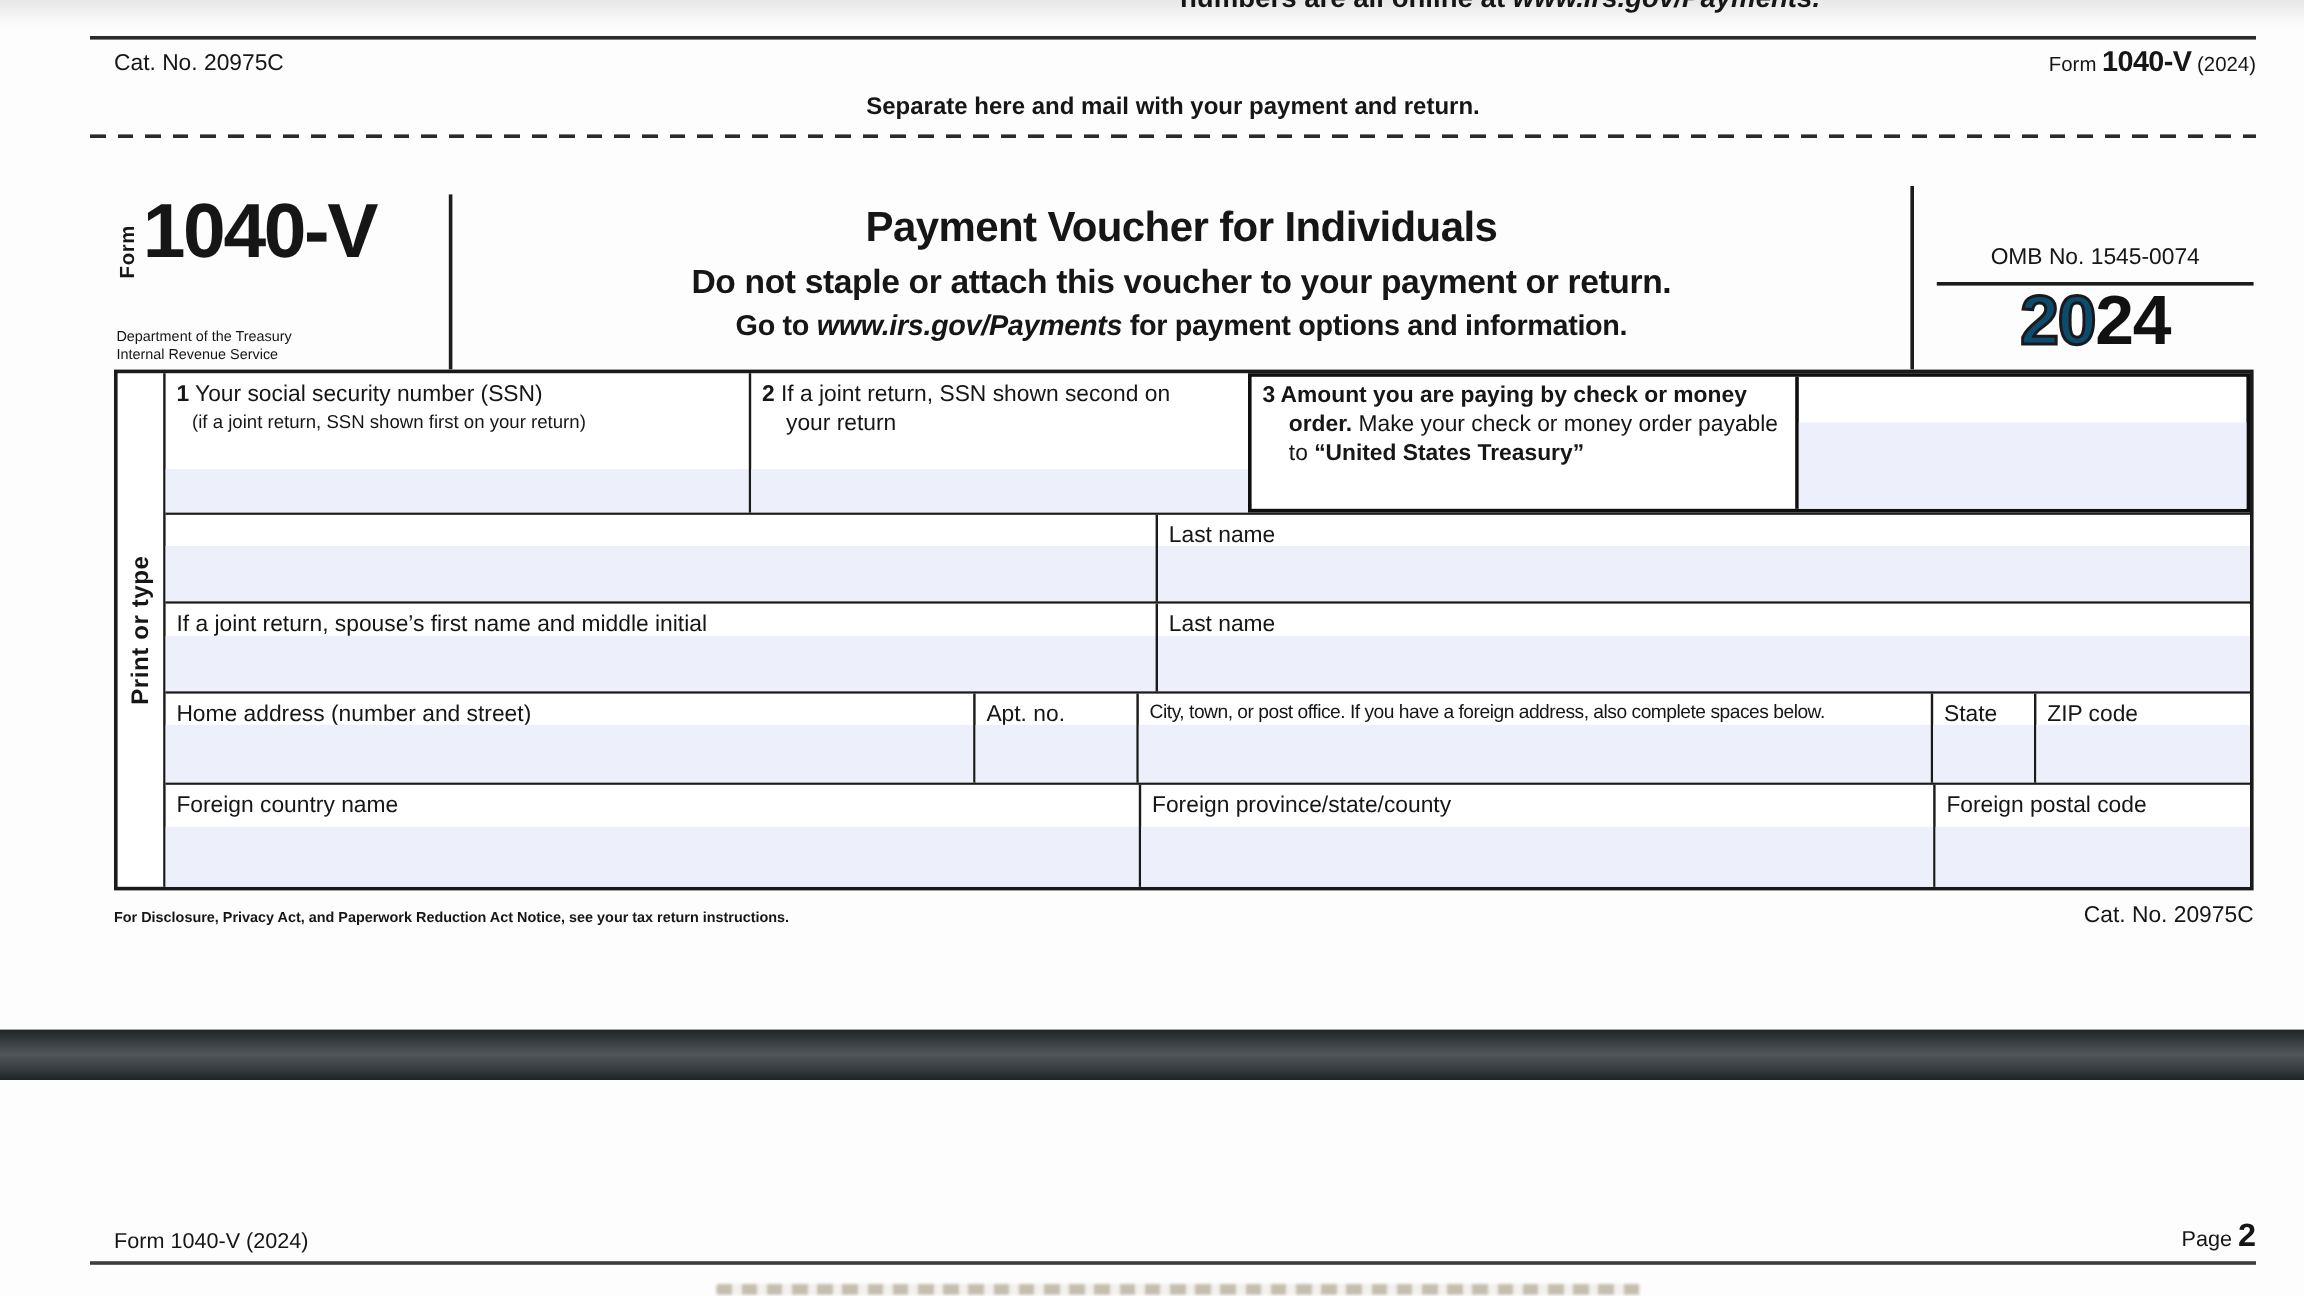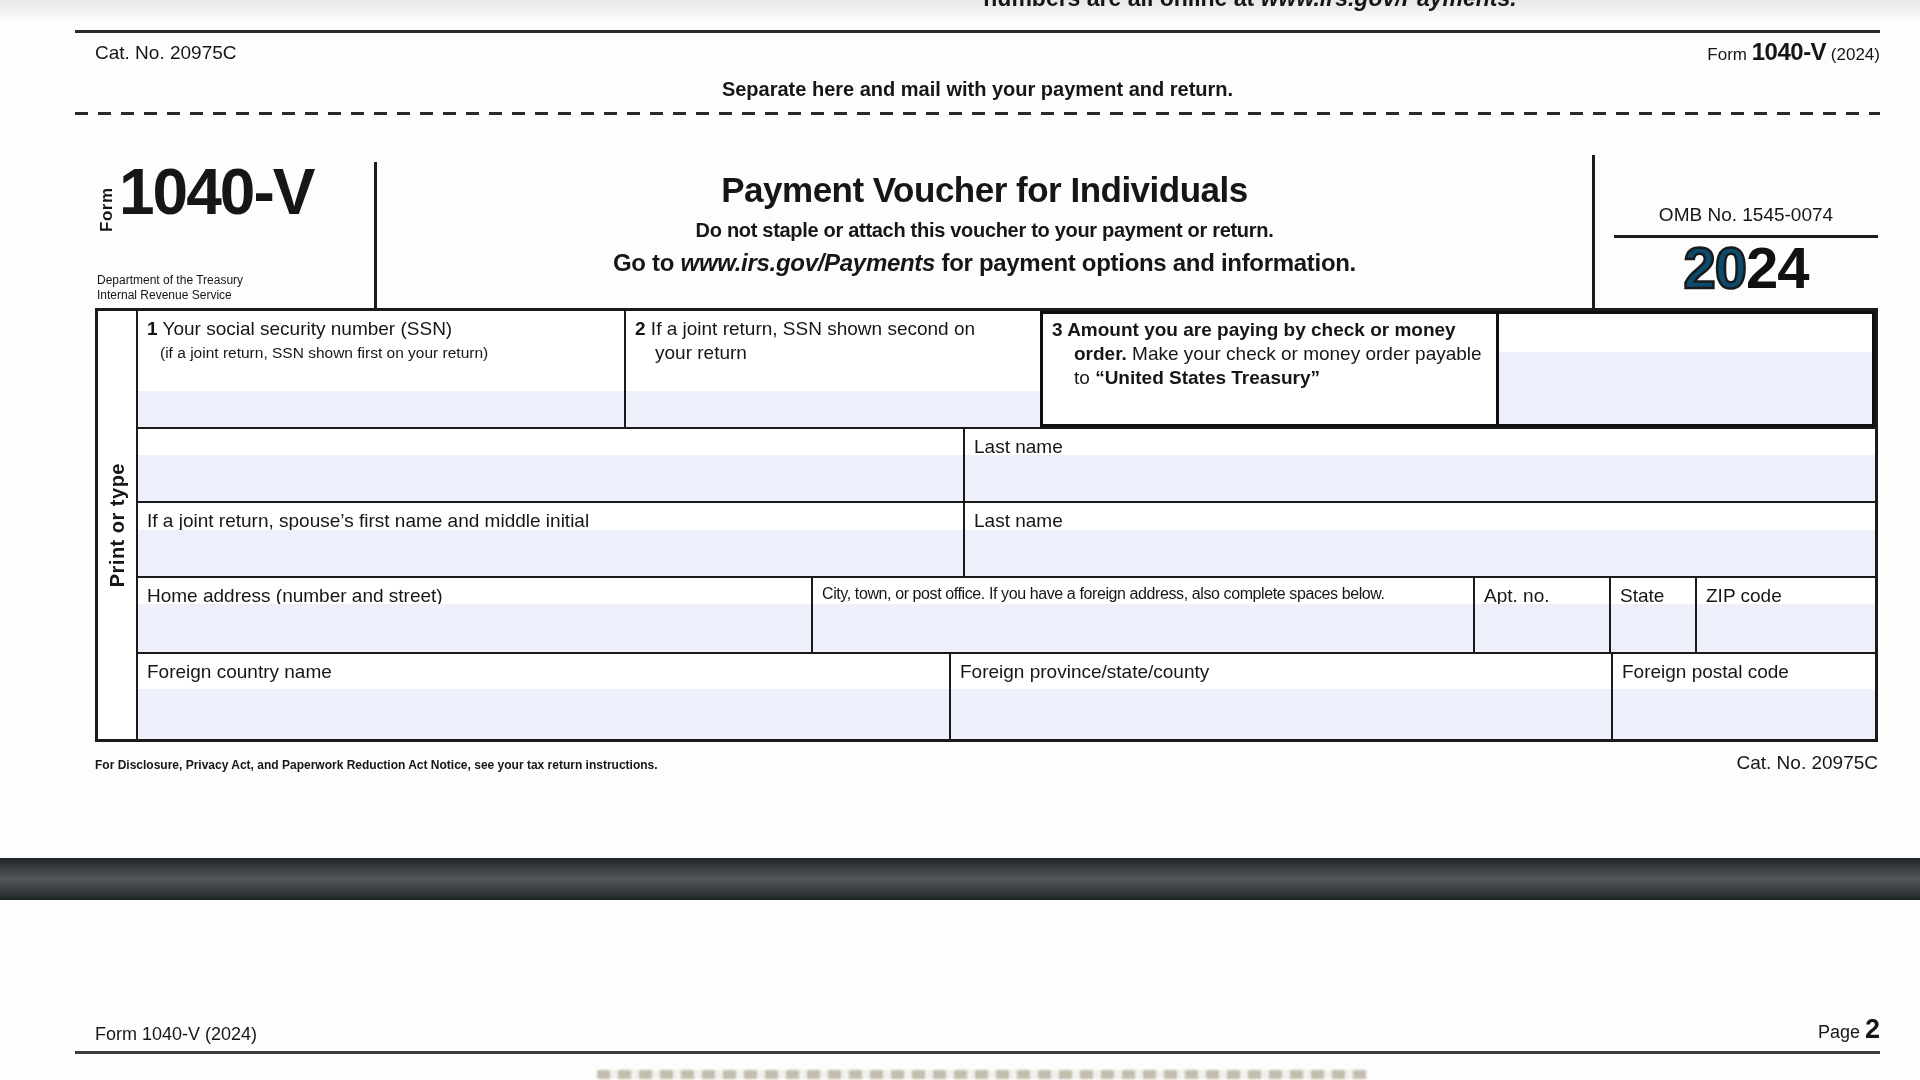--- a/index.html
+++ b/index.html
@@ -25,21 +25,21 @@
   
   .hdr-left { left:95px; top:162px; width:282px; height:146px; border-right:3px solid #1c1c1c; }
   .form-row { display:flex; align-items:flex-start; }
   .form-vert { writing-mode:vertical-rl; transform:rotate(180deg); font-size:17px; font-weight:bold;
                height:62px; margin:8px 0 0 2px; letter-spacing:0.5px; }
   .big-num { font-size:64px; font-weight:800; letter-spacing:-2px; line-height:0.95; margin-left:2px; }
   .agency { position:absolute; left:2px; bottom:4px; font-size:12px; line-height:1.3; }
 
   .hdr-center { left:377px; top:170px; width:1215px; text-align:center; }
   .hdr-title { font-size:35px; font-weight:bold; letter-spacing:-0.5px; }
-  .hdr-sub { font-size:20px; font-weight:bold; margin-top:9px; letter-spacing:-0.3px; }
+  .hdr-sub { font-size:28px; font-weight:bold; margin-top:9px; letter-spacing:-0.3px; }
   .hdr-goto { font-size:24px; font-weight:bold; margin-top:7px; letter-spacing:-0.3px; }
   .hdr-goto i { font-style:italic; }
 
   .hdr-right { left:1592px; top:155px; width:286px; height:153px; border-left:3px solid #1c1c1c;padding-left:19px; }
   .omb { height:83px; display:flex; align-items:flex-end; justify-content:center;
          padding-bottom:9px; font-size:19px; border-bottom:3px solid #1c1c1c; }
   .year { text-align:center; font-size:58px; font-weight:800; line-height:1.05; letter-spacing:-1px; }
   .year .outline { color:#0c4a6e; -webkit-text-stroke:2.5px #1a1a1a; }
   .year .solid { color:#111; }
 
@@ -176,26 +176,26 @@
           <div class="lbl">Last name</div>
           <div class="fill h46"></div>
         </div>
       </div>
 
       <div class="vrow r4">
         <div class="cell c-home">
           <div class="lbl">Home address (number and street)</div>
           <div class="fill h48"></div>
         </div>
+        <div class="cell c-apt">
+          <div class="lbl">Apt. no.</div>
+          <div class="fill h48"></div>
+        </div>
         <div class="cell c-city">
           <div class="lbl">City, town, or post office. If you have a foreign address, also complete spaces below.</div>
-          <div class="fill h48"></div>
-        </div>
-        <div class="cell c-apt">
-          <div class="lbl">Apt. no.</div>
           <div class="fill h48"></div>
         </div>
         <div class="cell c-state">
           <div class="lbl">State</div>
           <div class="fill h48"></div>
         </div>
         <div class="cell" style="flex:1">
           <div class="lbl">ZIP code</div>
           <div class="fill h48"></div>
         </div>

